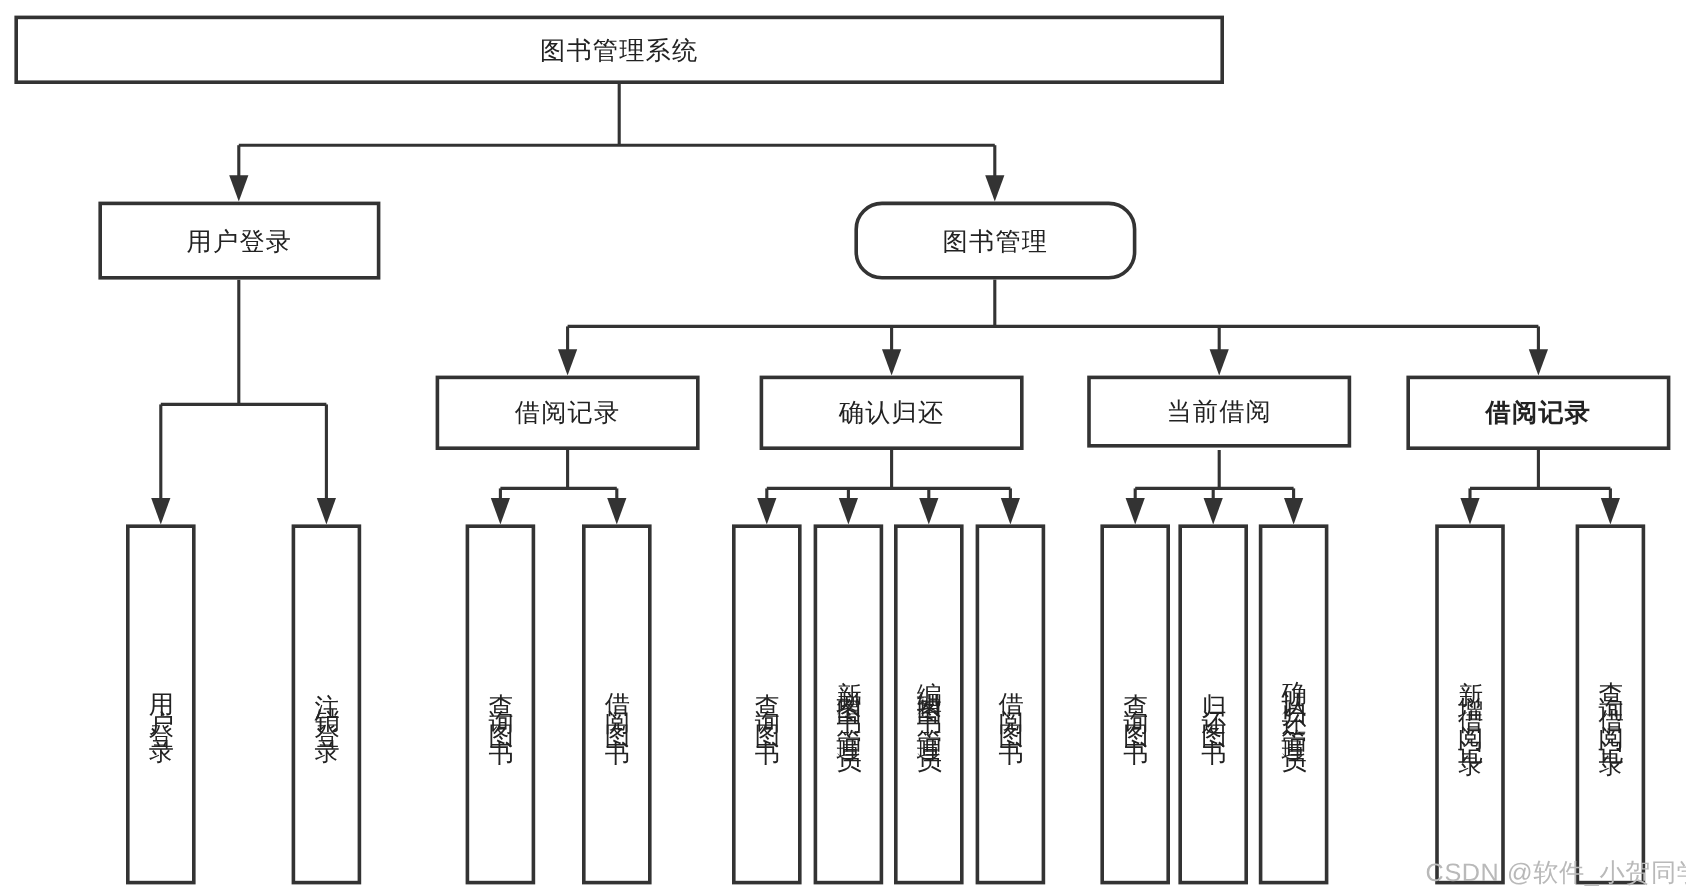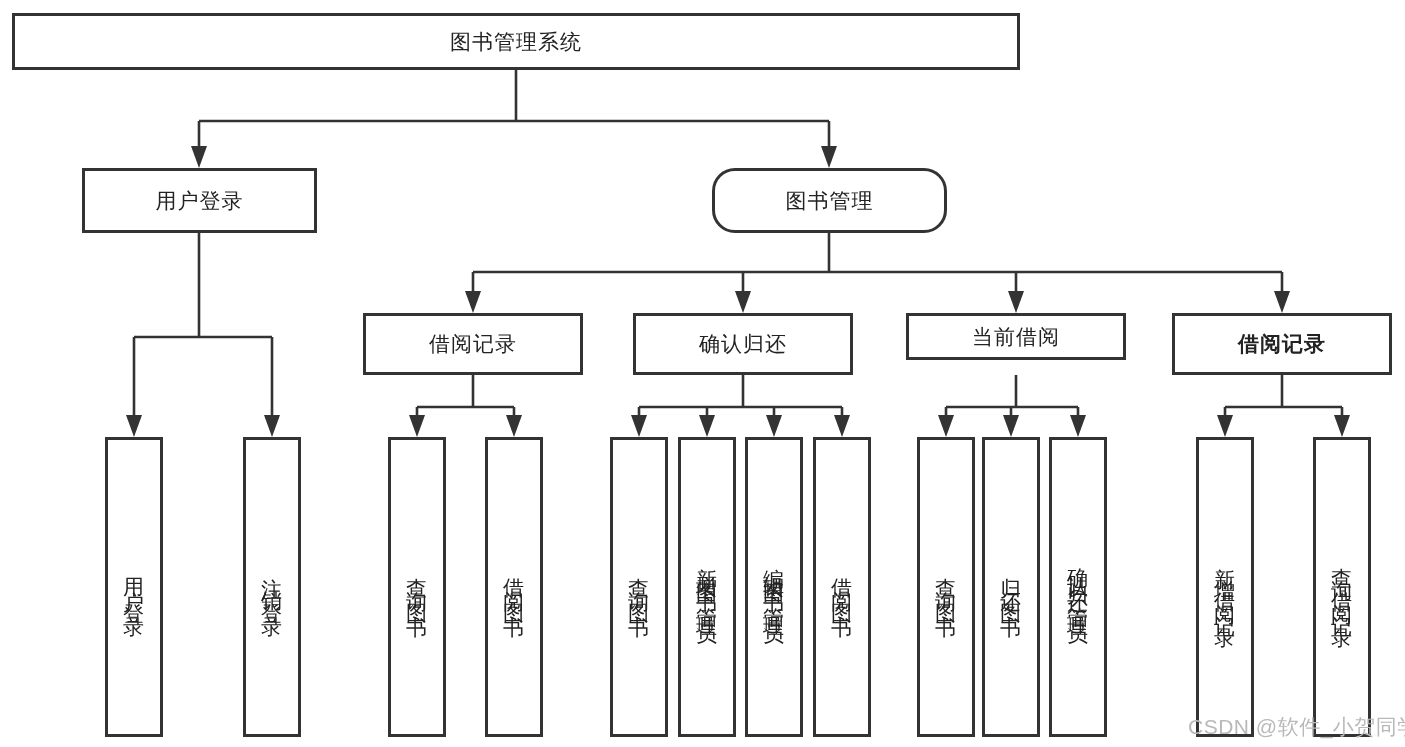--- a/index.html
+++ b/index.html
@@ -141,21 +141,21 @@
     </g>
   </svg>
 
   <div class="node" style="left:12px;top:13px;width:1008px;height:57px;">图书管理系统</div>
 
   <div class="node" style="left:82px;top:168px;width:235px;height:65px;">用户登录</div>
   <div class="node" style="left:712px;top:168px;width:235px;height:65px;border-radius:23px;">图书管理</div>
 
   <div class="node" style="left:363px;top:313px;width:220px;height:62px;">借阅记录</div>
   <div class="node" style="left:633px;top:313px;width:220px;height:62px;">确认归还</div>
-  <div class="node" style="left:906px;top:313px;width:220px;height:47px;">当前借阅</div>
+  <div class="node" style="left:906px;top:313px;width:220px;height:60px;">当前借阅</div>
   <div class="node" style="left:1172px;top:313px;width:220px;height:62px;font-weight:bold;">借阅记录</div>
 
   <div class="leaf" style="left:105px;">
     <span>用户登录</span>
   </div>
   <div class="leaf" style="left:243px;">
     <span>注销登录</span>
   </div>
 
   <div class="leaf" style="left:388px;">

